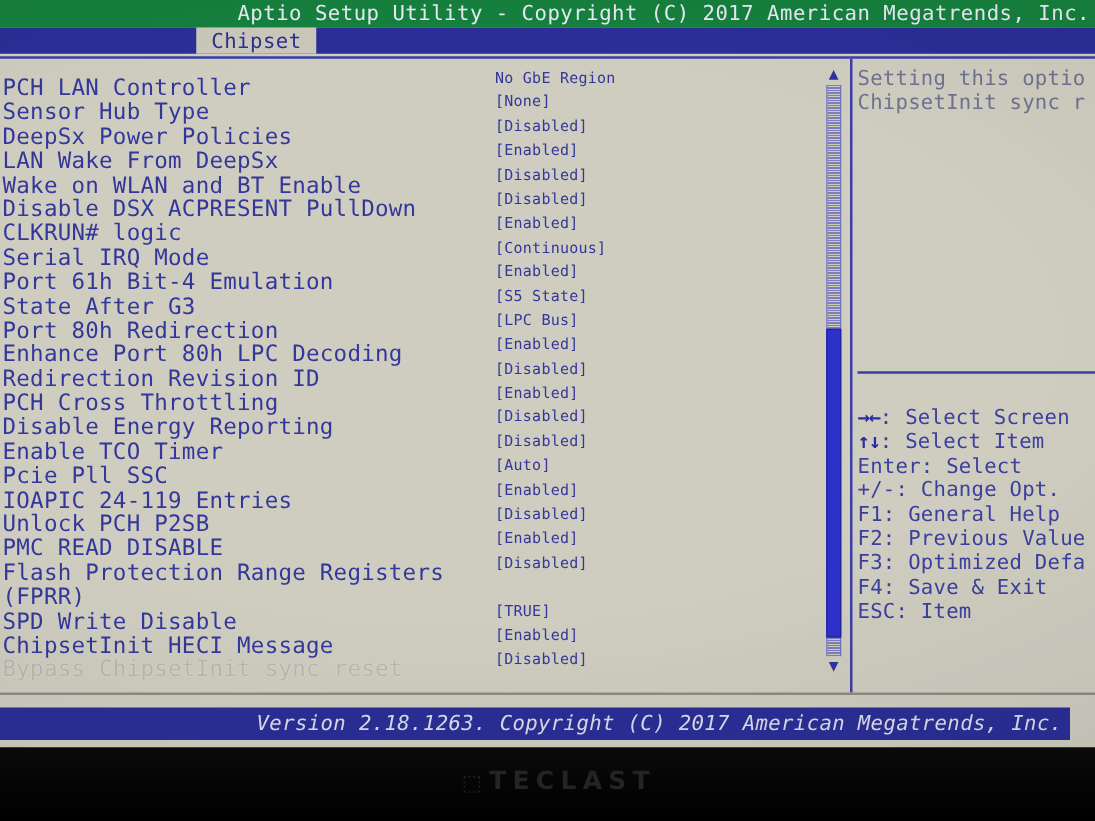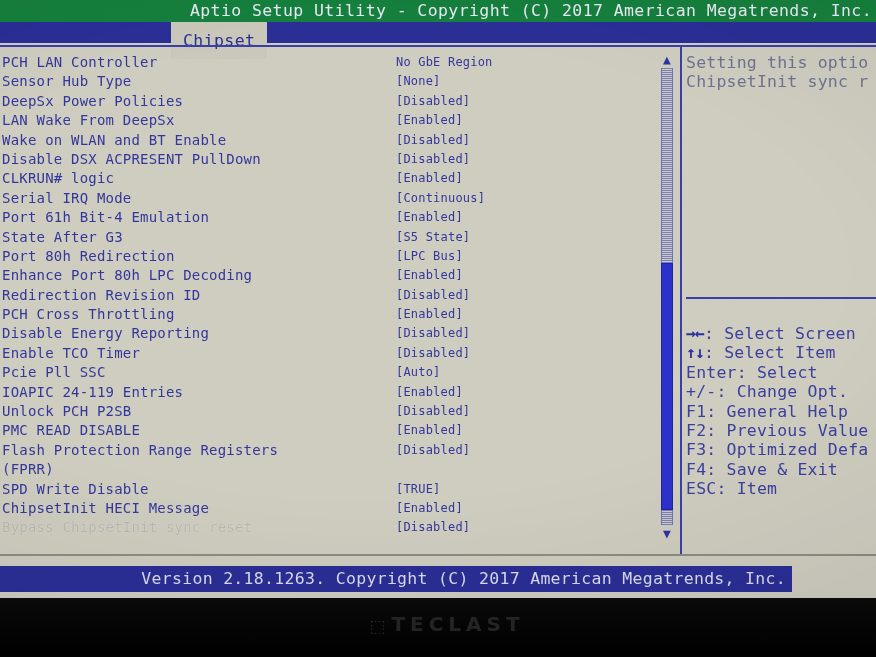--- a/index.html
+++ b/index.html
@@ -66,23 +66,23 @@
   }
 
   .tabstrip {
     position: absolute;
     left: 0; top: 22px;
     width: 876px; height: 21px;
     background: #2a2e96;
   }
   .tab-active {
     position: absolute;
-    left: 171px; top: 0px;
+    left: 157px; top: 0px;
     height: 21px;
-    padding: 8px 12px;
+    padding: 0 12px;
     background: #cac8bb;
     color: #2b2f8e;
     font-size: 16.5px;
     line-height: 21px;
     letter-spacing: 0.4px;
     white-space: nowrap;
   }
 
   
   .frame-topline {
@@ -110,23 +110,23 @@
     left: 0; top: 53px;
     width: 650px; height: 490px;
   }
   .setting-row {
     position: relative;
     height: 19.4px;
     white-space: nowrap;
   }
   .setting-label {
     position: absolute;
-    left: 2px; top: 0;
+    left: 2px; top: 8px;
     color: #33379b;
-    font-size: 14px;
+    font-size: 18px;
     line-height: 19.4px;
     letter-spacing: 0.2px;
     white-space: nowrap;
   }
   .setting-value {
     position: absolute;
     left: 396px; top: 0;
     color: #33379b;
     font-size: 12px;
     line-height: 19.4px;
@@ -217,22 +217,23 @@
   .key-row .glyph {
     color: #2a2ea0;
     font-weight: bold;
     letter-spacing: -1px;
   }
 
   
   .footer-bar {
     position: absolute;
     left: 0; top: 566px;
-    width: 792px; height: 26px;
+    width: 856px; height: 26px;
     background: #2a2e96;
+    font-style: italic;
   }
   .footer-text {
     position: absolute;
     right: 6px; top: 3px;
     color: #dcdcea;
     font-size: 16.5px;
     line-height: 20px;
     letter-spacing: 0.3px;
     white-space: nowrap;
   }

